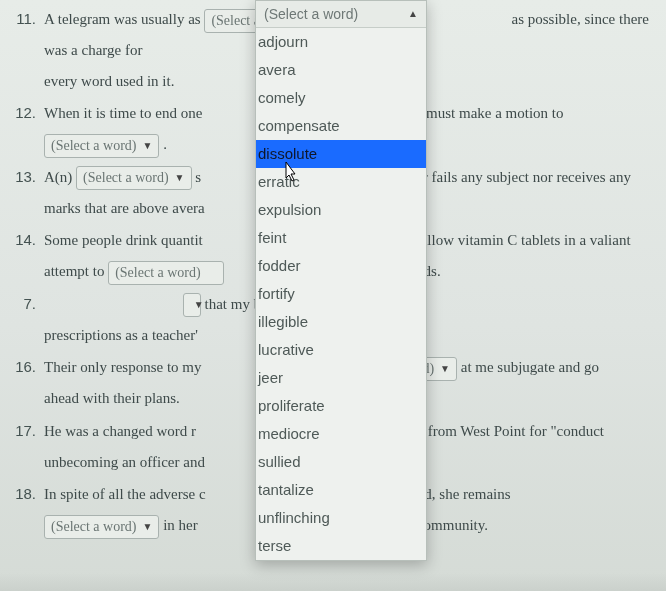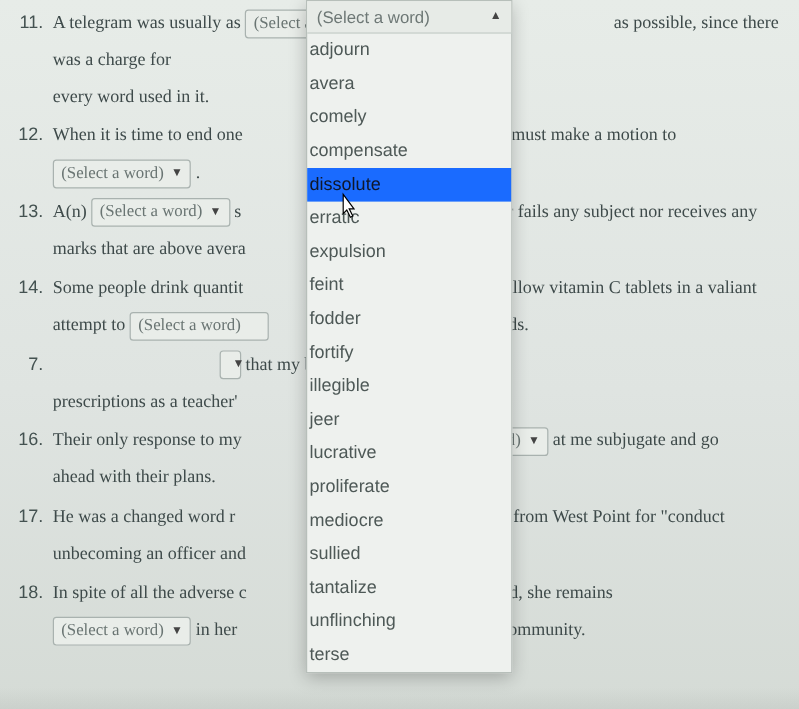--- a/index.html
+++ b/index.html
@@ -243,22 +243,22 @@
         <li>avera</li>
         <li>comely</li>
         <li>compensate</li>
         <li class="hl">dissolute</li>
         <li>erratic</li>
         <li>expulsion</li>
         <li>feint</li>
         <li>fodder</li>
         <li>fortify</li>
         <li>illegible</li>
+        <li>lucrative</li>
         <li>jeer</li>
-        <li>lucrative</li>
         <li>proliferate</li>
         <li>mediocre</li>
         <li>sullied</li>
         <li>tantalize</li>
         <li>unflinching</li>
         <li>terse</li>
       </ul>
   </div>
 
   <div class="cursor">

